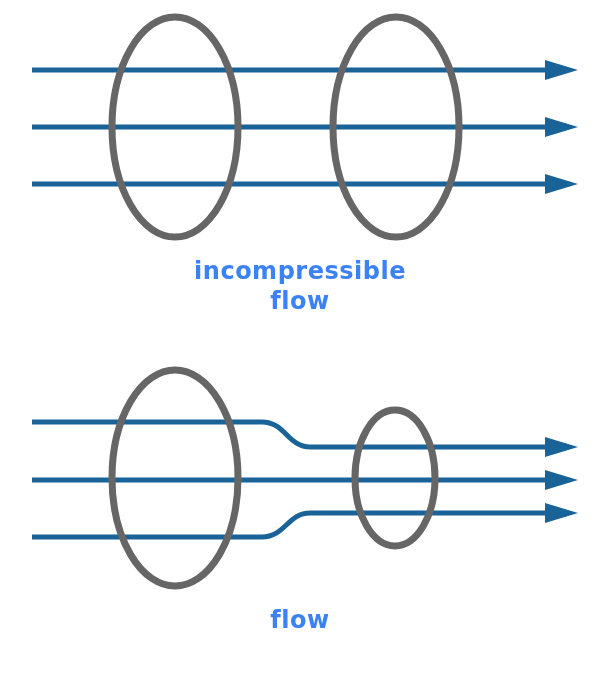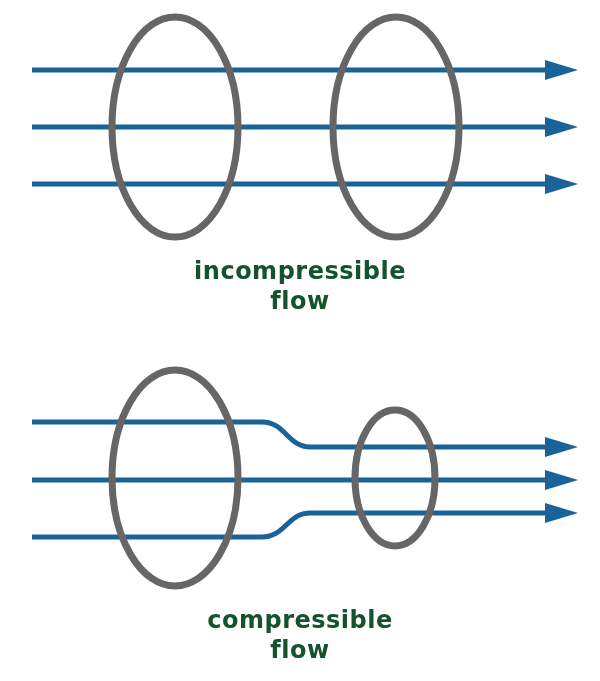--- a/index.html
+++ b/index.html
@@ -1,21 +1,21 @@
 <!DOCTYPE html>
 <html><head>
 <meta charset="utf-8">
 <style>
   html, body { margin: 0; padding: 0; background: #ffffff; }
   body { width: 600px; height: 681px; position: relative; overflow: hidden; }
   svg.diagram { position: absolute; left: 0; top: 0; }
   .label {
     position: absolute; left: 0; width: 600px; text-align: center;
     font-family: "DejaVu Sans", sans-serif; font-weight: bold;
-    color: #14532d; font-size: 24px; line-height: 30px; letter-spacing: 0.5px;
+    color: #3b82f6; font-size: 24px; line-height: 30px; letter-spacing: 0.5px;
   }
   .label span { display: block; }
 </style>
 </head>
 <body>
 
 <svg class="diagram" width="600" height="681" viewBox="0 0 600 681">
   <defs>
     <marker id="ah" markerWidth="12" markerHeight="10" refX="0" refY="5" orient="auto" markerUnits="userSpaceOnUse" viewBox="0 0 12 10">
     </marker>
@@ -55,15 +55,14 @@
     </g>
   </g>
 </svg>
 
 <div class="label" style="top:256px;">
   <span>incompressible</span>
   <span>flow</span>
 </div>
 
 <div class="label" style="top:605px;">
-  <span>compressible</span>
   <span>flow</span>
 </div>
 
 </body></html>

